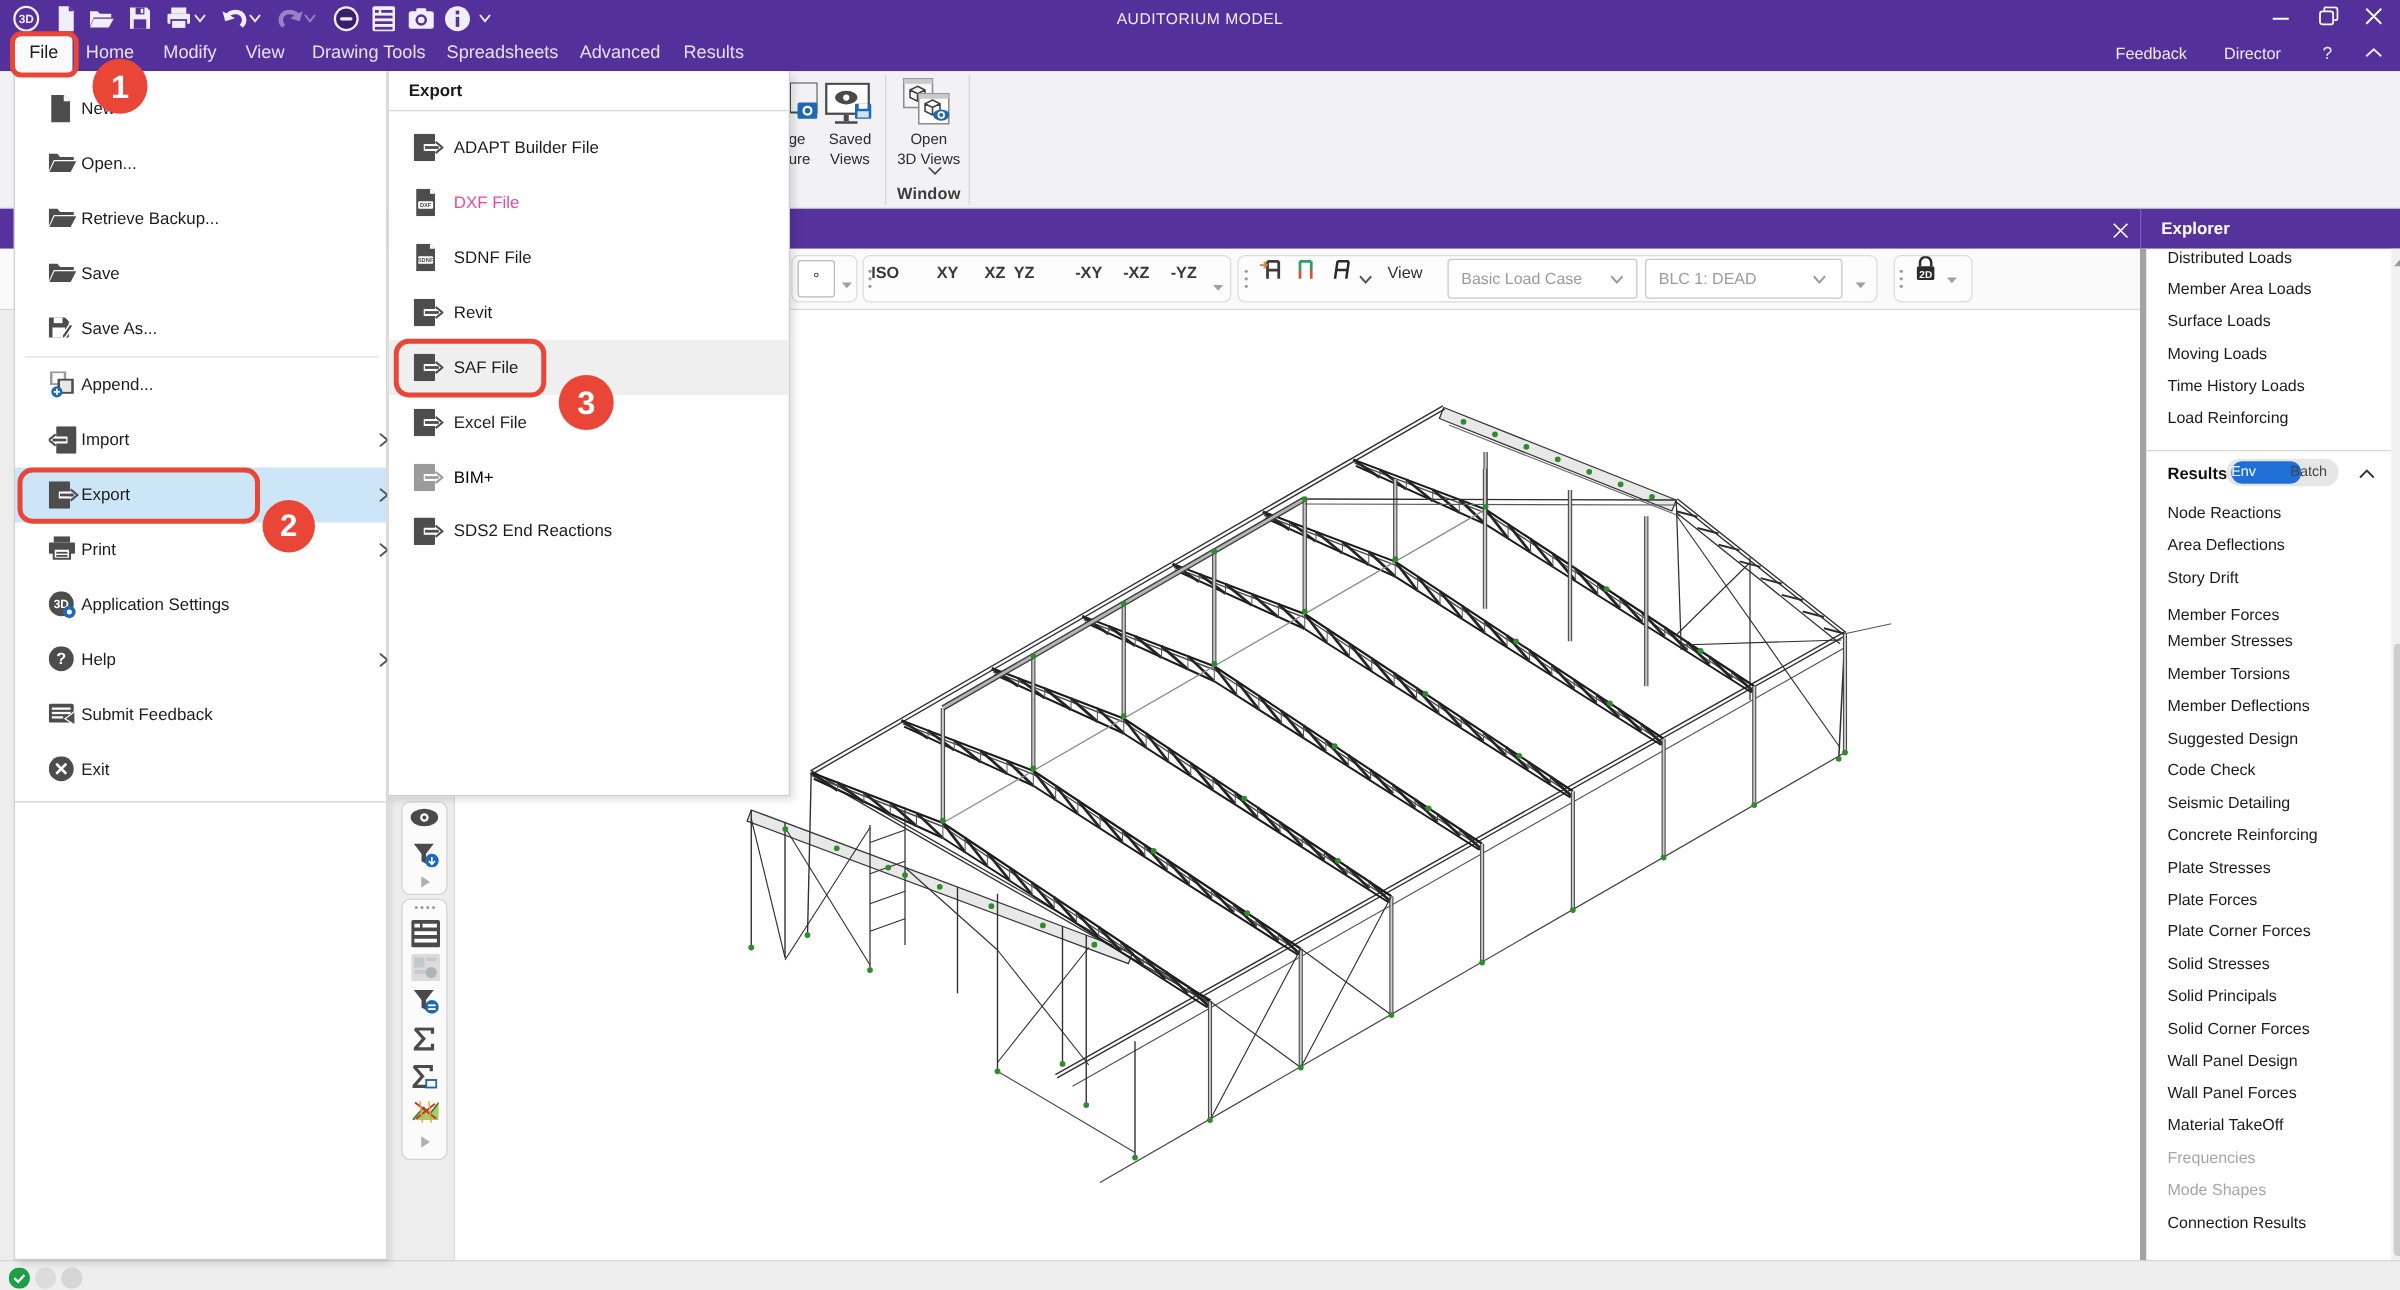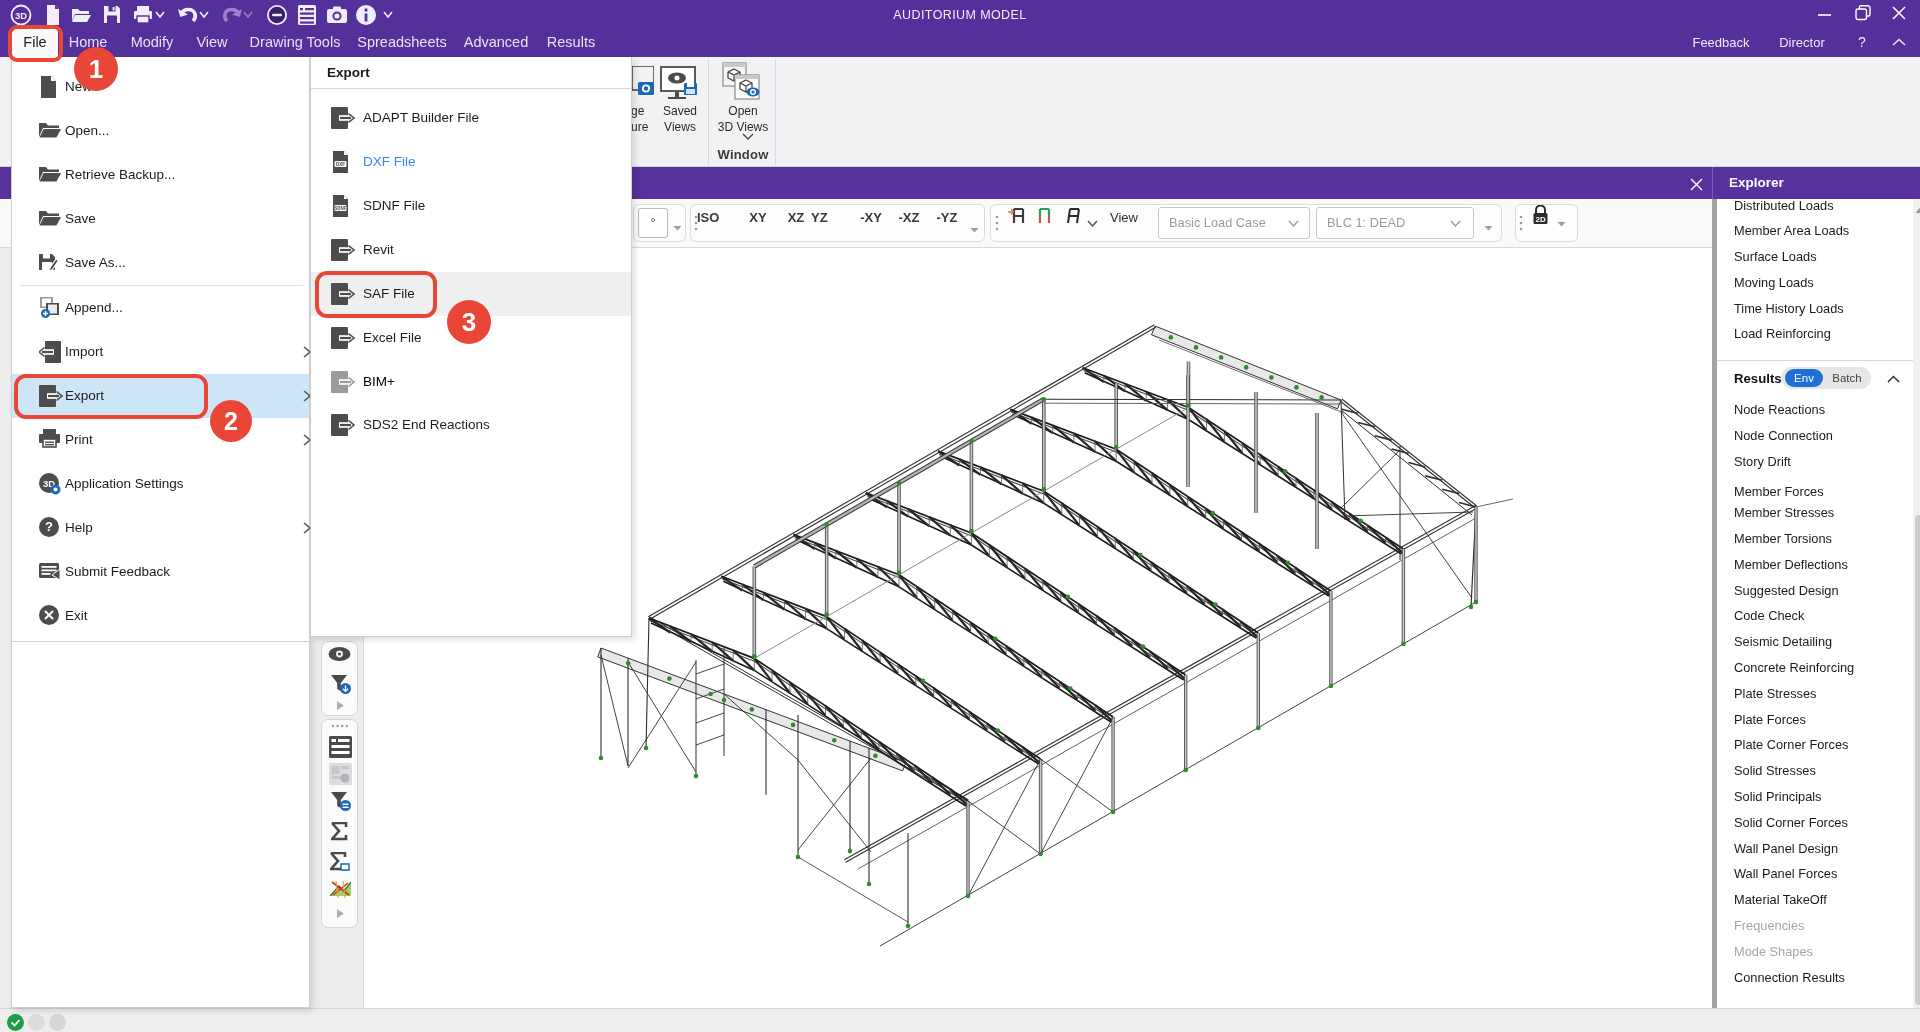--- a/index.html
+++ b/index.html
@@ -748,27 +748,27 @@
 <div class="abs" id="explbody">
     <div class="eitem" style="top:-1px">Distributed Loads</div>
 <div class="eitem" style="top:24px">Member Area Loads</div>
 <div class="eitem" style="top:50px">Surface Loads</div>
 <div class="eitem" style="top:76px">Moving Loads</div>
 <div class="eitem" style="top:102px">Time History Loads</div>
 <div class="eitem" style="top:127px">Load Reinforcing</div>
 <div class="abs" style="left:0;top:161px;width:196px;height:1px;background:#d7d7d7"></div>
 <div class="abs" style="left:17px;top:172px;font-size:13.2px;font-weight:bold;color:#111">Results</div>
 <div class="abs" style="left:64px;top:168px;width:90px;height:22px;background:#e6e6e6;border-radius:11px"></div>
-<div class="abs" style="left:68px;top:170px;width:38px;height:18px;background:#1f6fd6;border-radius:9px;color:#fff;font-size:11.5px;text-align:center;line-height:18px">Env</div>
+<div class="abs" style="left:68px;top:170px;width:56px;height:18px;background:#1f6fd6;border-radius:9px;color:#fff;font-size:11.5px;line-height:18px">Env</div>
 <div class="abs" style="left:108px;top:170px;width:44px;height:18px;color:#444;font-size:11.5px;text-align:center;line-height:18px">Batch</div>
 <svg class="abs" style="left:170px;top:176px" width="13" height="8" viewBox="0 0 13 8" xmlns="http://www.w3.org/2000/svg">
       <path d="M1 7 L6.5 1.5 L12 7" fill="none" stroke="#333" stroke-width="1.5"></path>
     </svg>
 <div class="eitem" style="top:203px">Node Reactions</div>
-<div class="eitem" style="top:228.8px">Node Connection</div>
+<div class="eitem" style="top:228.8px">Area Deflections</div>
 <div class="eitem" style="top:254.60000000000002px">Story Drift</div>
 <div class="eitem" style="top:285px">Member Forces</div>
 <div class="eitem" style="top:306.20000000000005px">Member Stresses</div>
 <div class="eitem" style="top:332.0px">Member Torsions</div>
 <div class="eitem" style="top:357.79999999999995px">Member Deflections</div>
 <div class="eitem" style="top:383.5999999999999px">Suggested Design</div>
 <div class="eitem" style="top:409.39999999999986px">Code Check</div>
 <div class="eitem" style="top:435.1999999999998px">Seismic Detailing</div>
 <div class="eitem" style="top:460.9999999999998px">Concrete Reinforcing</div>
 <div class="eitem" style="top:486.7999999999997px">Plate Stresses</div>
@@ -919,21 +919,21 @@
       <rect x="9" y="9.9" width="11" height="2.2" fill="#4d4d4d"></rect>
     </svg>
 <div class="abs slab" style="top:39px;color:#1c1c1c">ADAPT Builder File</div>
 <div class="sitem" style="top:83px;"></div>
 <svg class="abs" style="left:20px;top:94px" width="24" height="22" viewBox="0 0 24 22" xmlns="http://www.w3.org/2000/svg">
       <path d="M2 0 L13 0 L17 4 L17 22 L2 22 Z" fill="#4d4d4d"></path>
       <path d="M13 0 L13 4 L17 4 Z" fill="#fff"></path>
       <rect x="3.5" y="10" width="12" height="6" rx="1" fill="#fff"></rect>
       <text x="9.5" y="14.8" font-size="4.6" font-weight="bold" fill="#4d4d4d" text-anchor="middle" font-family="Liberation Sans">DXF</text>
     </svg>
-<div class="abs slab" style="top:83px;color:#3b82f6">DXF File</div>
+<div class="abs slab" style="top:83px;color:#ec4899">DXF File</div>
 <div class="sitem" style="top:127px;"></div>
 <svg class="abs" style="left:20px;top:138px" width="24" height="22" viewBox="0 0 24 22" xmlns="http://www.w3.org/2000/svg">
       <path d="M2 0 L13 0 L17 4 L17 22 L2 22 Z" fill="#4d4d4d"></path>
       <path d="M13 0 L13 4 L17 4 Z" fill="#fff"></path>
       <rect x="3.5" y="10" width="12" height="6" rx="1" fill="#fff"></rect>
       <text x="9.5" y="14.8" font-size="4.6" font-weight="bold" fill="#4d4d4d" text-anchor="middle" font-family="Liberation Sans">SDNF</text>
     </svg>
 <div class="abs slab" style="top:127px;color:#1c1c1c">SDNF File</div>
 <div class="sitem" style="top:171px;"></div>
 <svg class="abs" style="left:20px;top:182px" width="24" height="22" viewBox="0 0 24 22" xmlns="http://www.w3.org/2000/svg">

